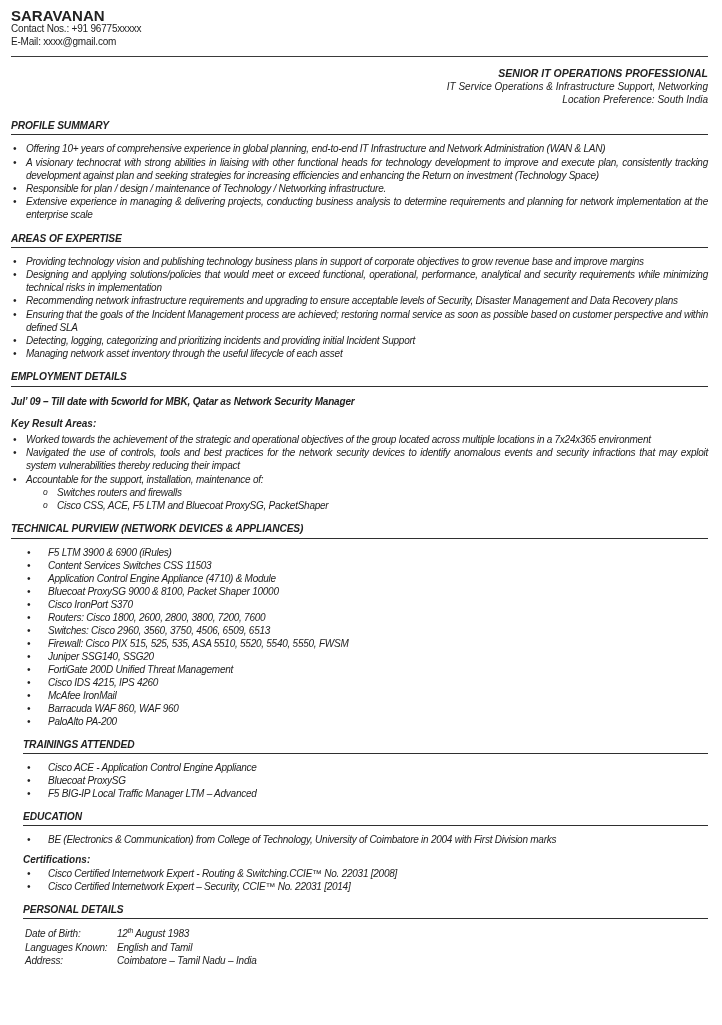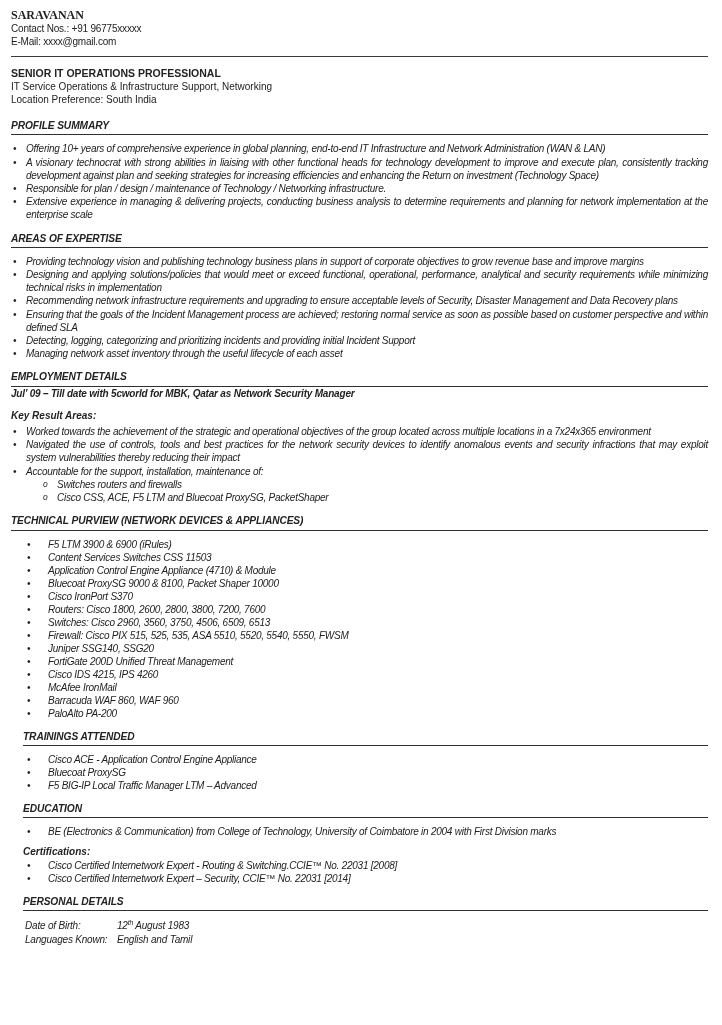--- a/index.html
+++ b/index.html
@@ -6,24 +6,24 @@
   html, body { background: #ffffff; }
   body {
     width: 722px; height: 1025px; overflow: hidden;
     font-family: "Liberation Sans", "DejaVu Sans", sans-serif;
     font-size: 10px; line-height: 13.2px; color: #222;
   }
   .page { padding: 9px 14px 0 11px; }
   .content-text { letter-spacing: -0.25px; }
 
   
-  .hdr-name { font-weight: bold; font-size: 12px; font-family: Liberation Serif, serif; }
+  .hdr-name { font-weight: bold; font-size: 15px; }
   .hdr-line { letter-spacing: -0.2px; }
   .hdr-rule { border: none; border-top: 1.9px solid #3a3a3a; margin-top: 7px; }
-  .title-block { margin-top: 10px; text-align: left; }
+  .title-block { margin-top: 10px; text-align: right; font-style: italic; }
   .title-main { font-weight: bold; font-size: 10.5px; }
 
   
   .sec { margin-top: 10px; font-style: italic; }
   .sec-first { margin-top: 13px; }
   .sec-head {
     font-weight: bold; font-size: 10.2px; letter-spacing: -0.1px;
     padding-bottom: 2px; border-bottom: 1.7px solid #2f2f2f;
   }
   .indent-b { margin-left: 12px; }
@@ -33,21 +33,21 @@
   li { display: flex; line-height: 13.2px; }
   .list-a > li { padding-left: 2px; }
   .list-a .marker { flex: none; width: 13px; }
   .list-b > li { padding-left: 16px; line-height: 13px; }
   .list-b .marker { flex: none; width: 21px; }
   .indent-b .list-b > li { padding-left: 4px; }
   .txt { flex: 1; }
   .just .txt { text-align: justify; }
 
   
-  .role-line { font-weight: bold; letter-spacing: -0.2px; }
+  .role-line { font-weight: bold; margin-top: 8px; letter-spacing: -0.2px; }
   .kra-label { font-weight: bold; margin-top: 9px; }
   .list-tight { margin-top: 3px; }
   .sub-list { margin-top: 0; }
   .sub-list > li { padding-left: 32px; line-height: 13.2px; }
   .sub-list .marker { flex: none; width: 14px; font-size: 8.5px; }
 
   
   .cert-label { font-weight: bold; margin-top: 7px; }
 
   
@@ -261,16 +261,20 @@
     <div class="sec-head">PERSONAL DETAILS</div>
     <div class="prows">
       <div class="prow">
         <span class="plabel">Date of Birth:</span>
         <span class="pval"><span>12</span><sup>th</sup><span> August 1983</span></span>
       </div>
       <div class="prow">
         <span class="plabel">Languages Known:</span>
         <span class="pval">English and Tamil</span>
       </div>
+      <div class="prow">
+        <span class="plabel">Address:</span>
+        <span class="pval">Coimbatore – Tamil Nadu – India</span>
+      </div>
     </div>
   </div>
 
 </div>
 
 </body></html>

